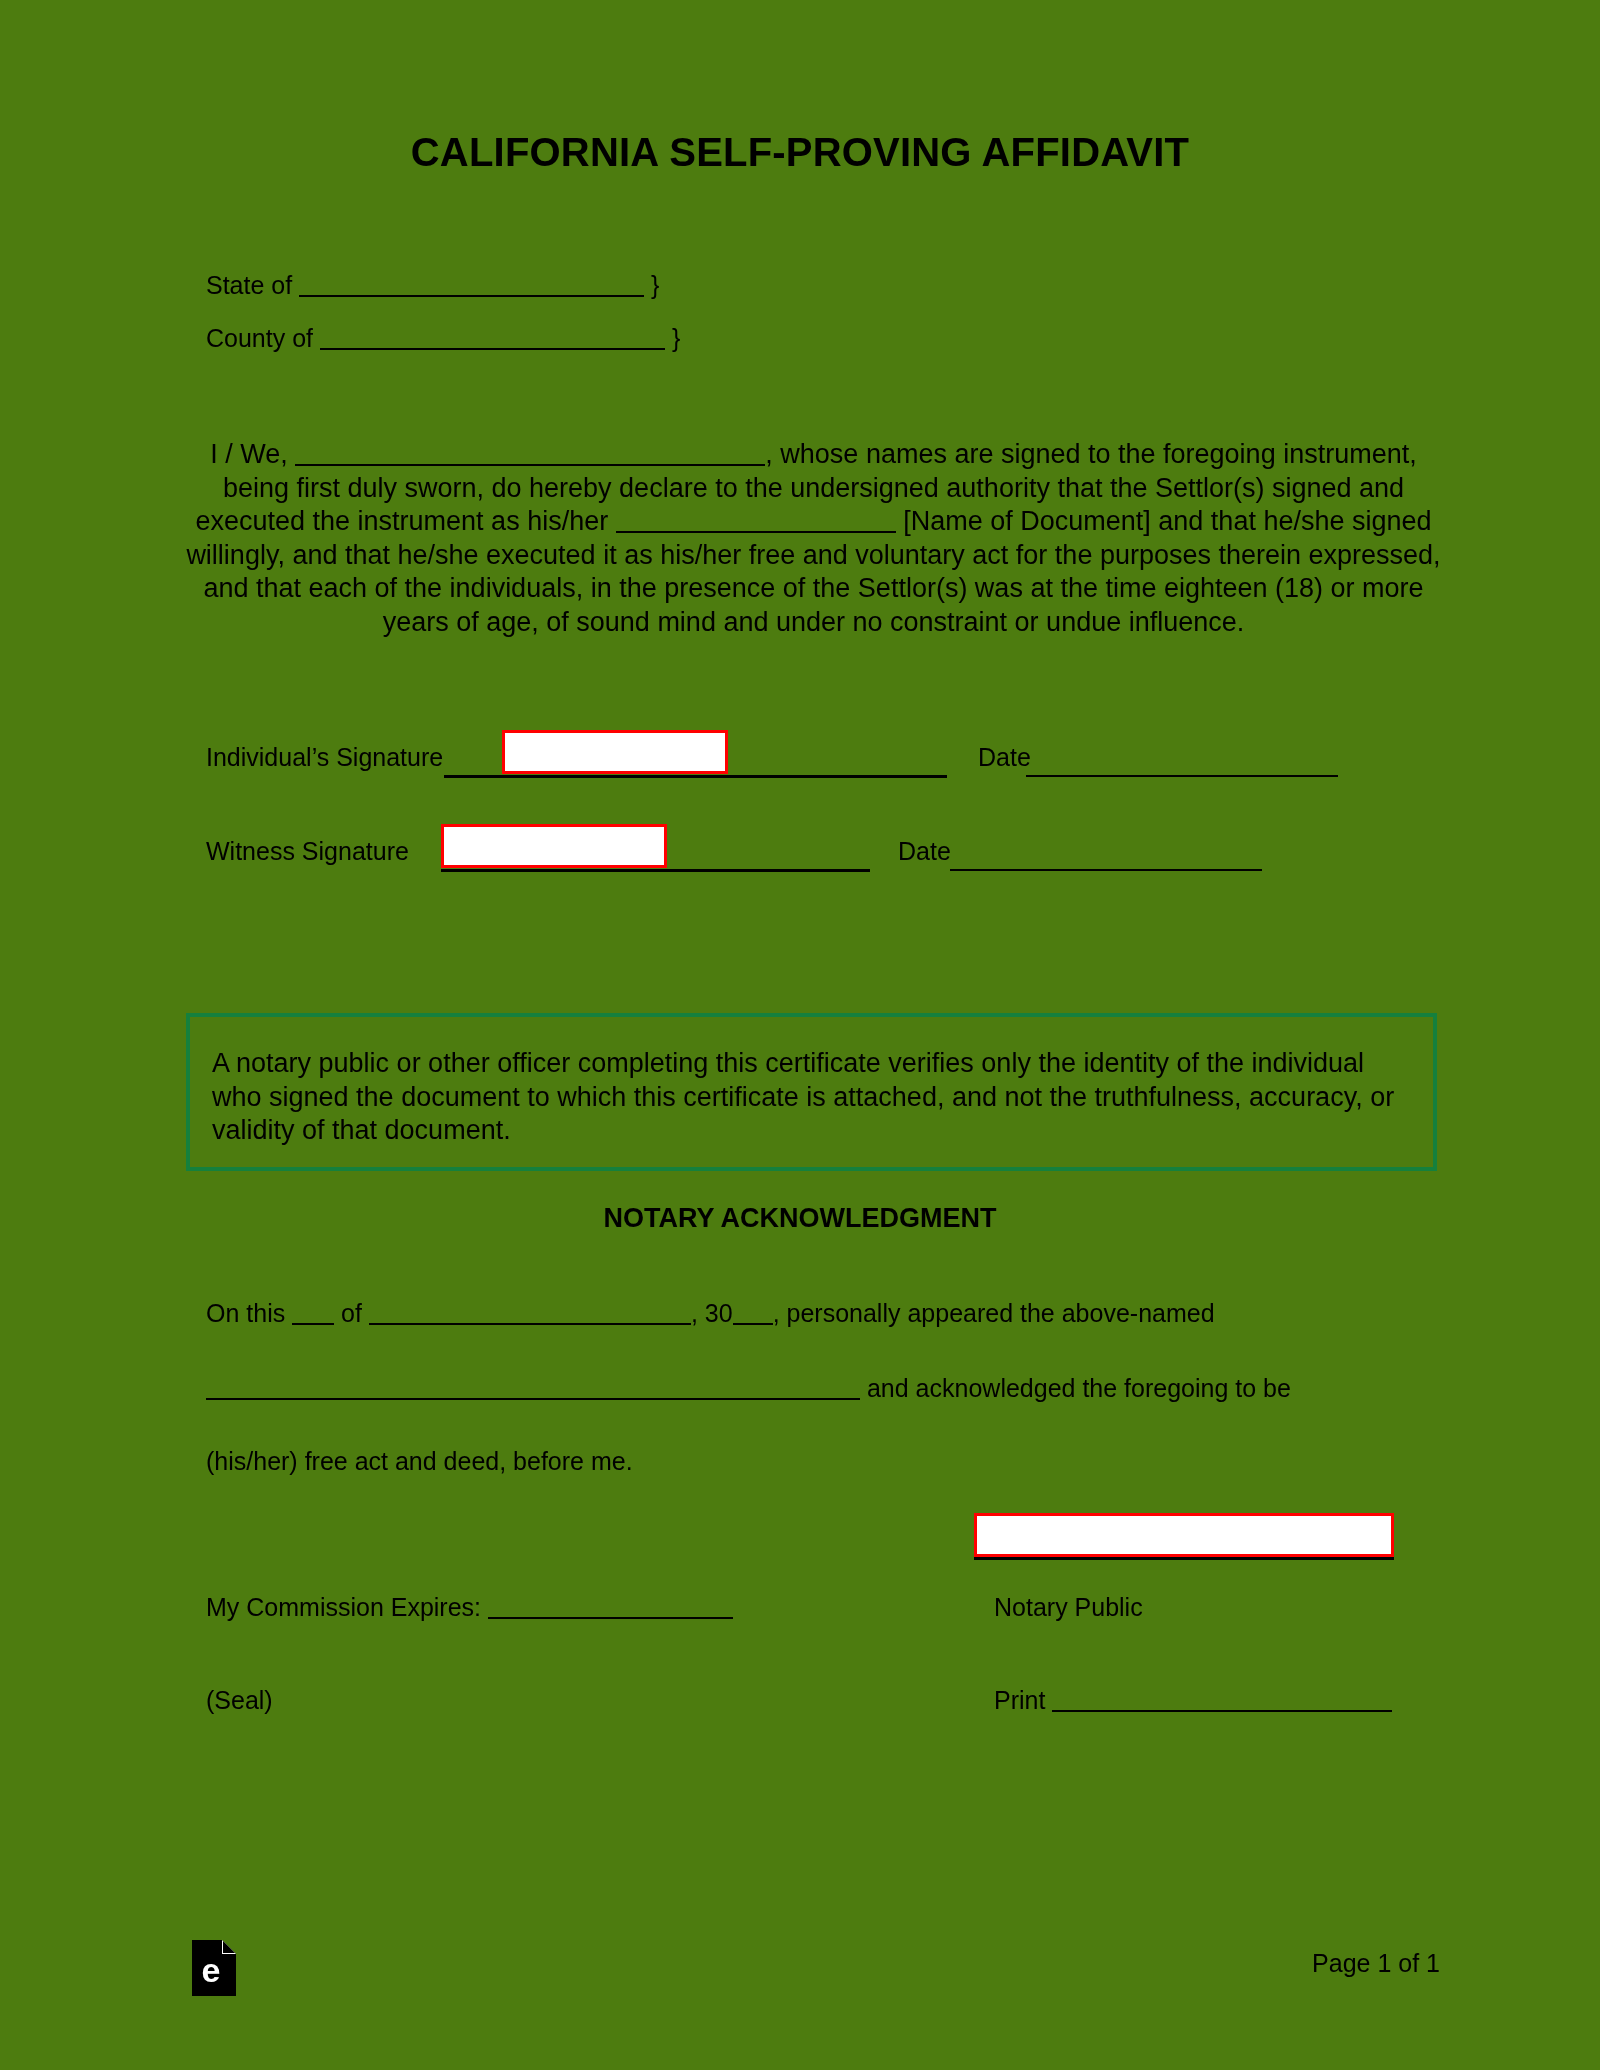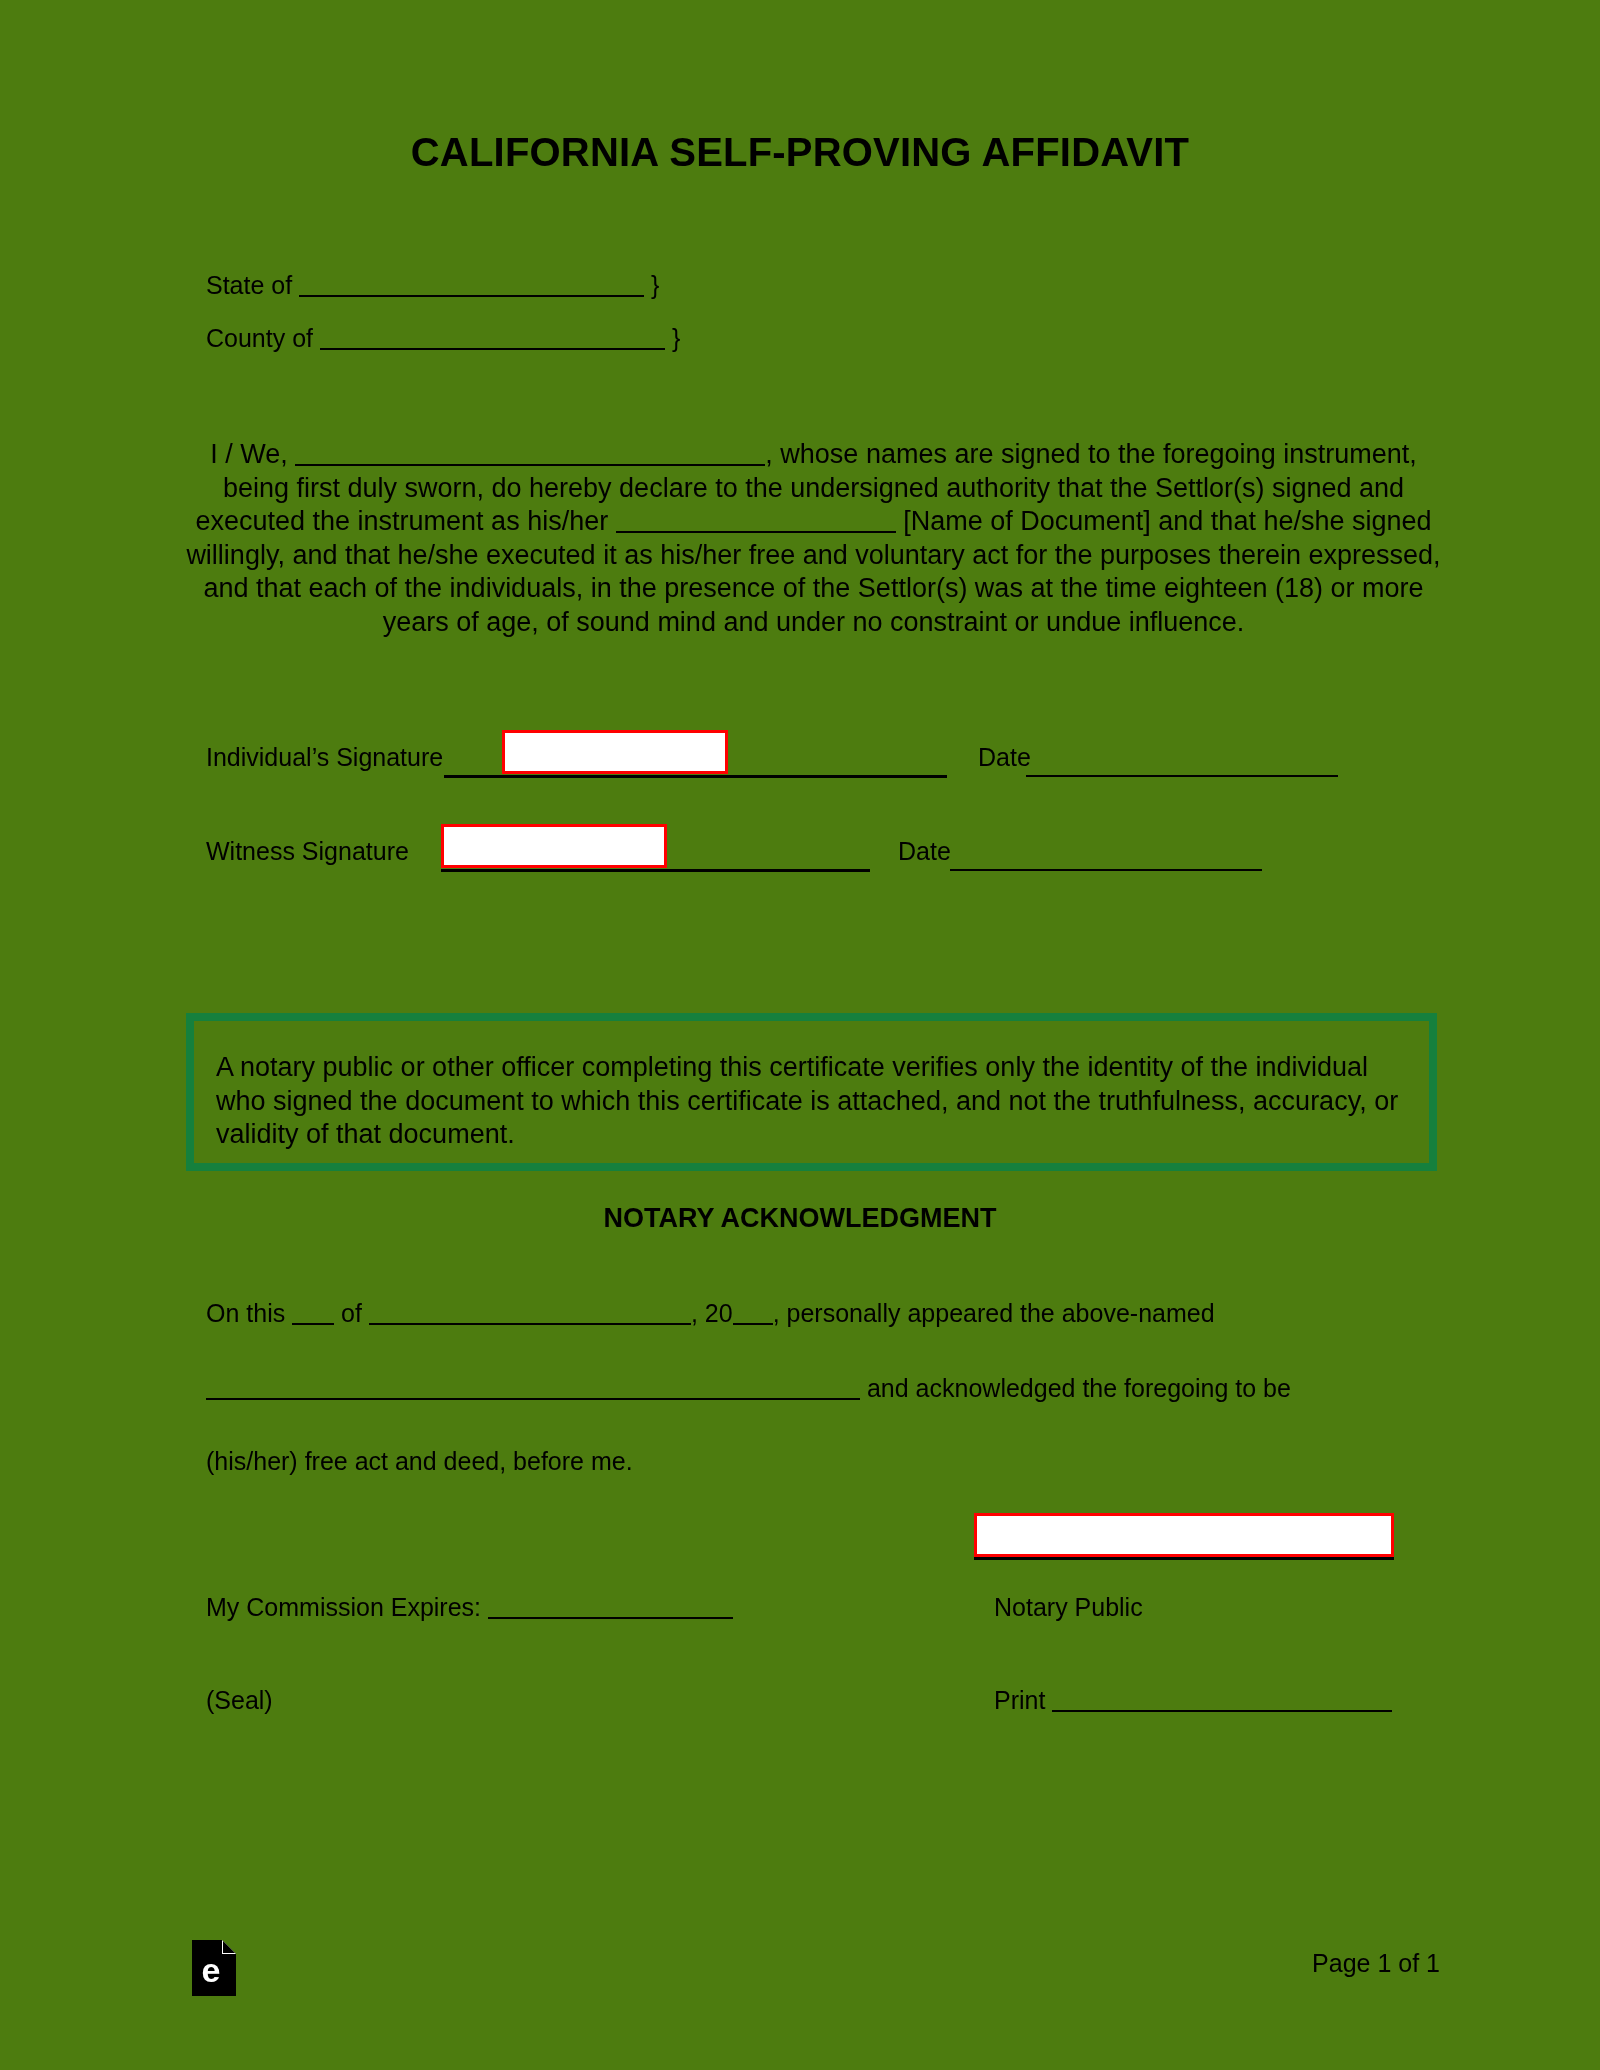--- a/index.html
+++ b/index.html
@@ -72,21 +72,21 @@
     height: 0;
   }
 
   
   .notice-box {
     position: absolute;
     left: 186px;
     top: 1013px;
     width: 1251px;
     height: 158px;
-    border: 8px solid #15803d;
+    border: 4px solid #15803d;
     box-sizing: border-box;
   }
   .notice-box .notice-text {
     position: absolute;
     left: 22px;
     top: 30px;
     width: 1200px;
     font-size: 27px;
     line-height: 33.5px;
   }
@@ -161,21 +161,21 @@
   <div class="notice-box">
     <div class="notice-text">A notary public or other officer completing this certificate verifies only the identity of the individual who signed the document to which this certificate is attached, and not the truthfulness, accuracy, or validity of that document.</div>
   </div>
 
   <div class="section-head">NOTARY ACKNOWLEDGMENT</div>
 
   <div class="txt" style="left:186px; top:1297px;">
     <span>On this</span>
     <span class="rule" style="width:42px;"></span>
     <span>of</span>
-    <span class="rule" style="width:322px;"></span><span>, 20</span><span class="rule" style="width:40px;"></span><span>, personally appeared the above-named</span>
+    <span class="rule" style="width:322px;"></span><span>, 30</span><span class="rule" style="width:40px;"></span><span>, personally appeared the above-named</span>
   </div>
 
   <div class="txt" style="left:186px; top:1372px;">
     <span class="rule" style="width:654px;"></span>
     <span>and acknowledged the foregoing to be</span>
   </div>
 
   <div class="txt" style="left:186px; top:1445px;">(his/her) free act and deed, before me.</div>
 
   <div class="sigline" style="left:974px; top:1557px; width:420px;"></div>

